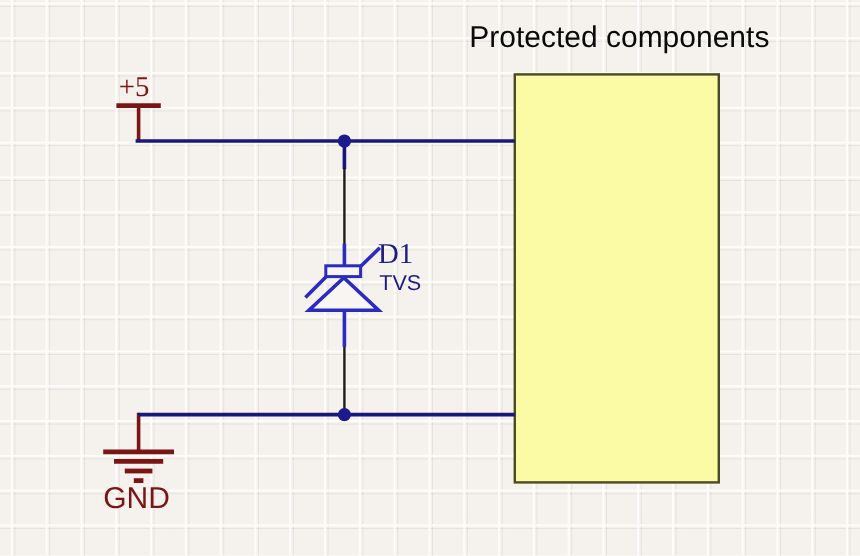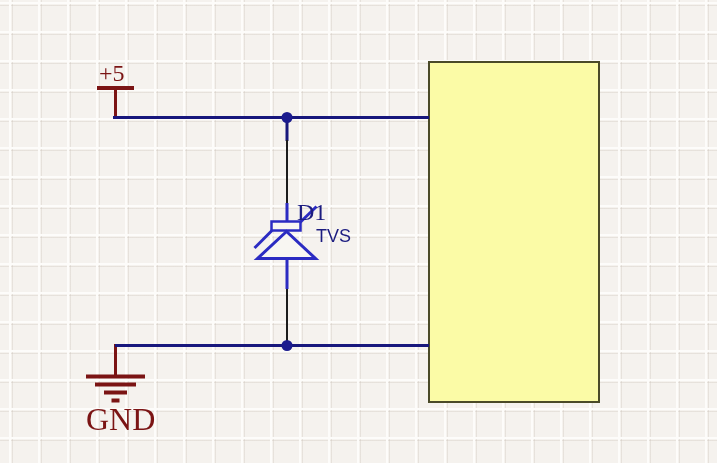--- a/index.html
+++ b/index.html
@@ -25,26 +25,26 @@
   .label { position: absolute; white-space: nowrap; line-height: 1; }
 
   .power-label {
     left: 99px; top: 61px;
     font-family: "Liberation Serif", serif;
     font-size: 24px;
     color: #7b1414;
   }
   .gnd-label {
     left: 86px; top: 403px;
-    font-family: Liberation Serif, serif;
-    font-size: 32px;
+    font-family: Liberation Sans, sans-serif;
+    font-size: 25px;
     color: #7b1414;
   }
   .designator-label {
-    left: 297px; top: 200px;
+    left: 315px; top: 200px;
     font-family: "Liberation Serif", serif;
     font-size: 24px;
     color: #1c1c80;
   }
   .value-label {
     left: 316px; top: 227px;
     font-family: "Liberation Sans", sans-serif;
     font-size: 18px;
     color: #1c1c80;
   }
@@ -106,14 +106,15 @@
   </svg>
 
   <div class="label power-label">+5</div>
 
   <div class="label gnd-label">GND</div>
 
   <div class="label designator-label">D1</div>
 
   <div class="label value-label">TVS</div>
 
+  <div class="label box-title">Protected components</div>
 
 </div>
 
 </body></html>

